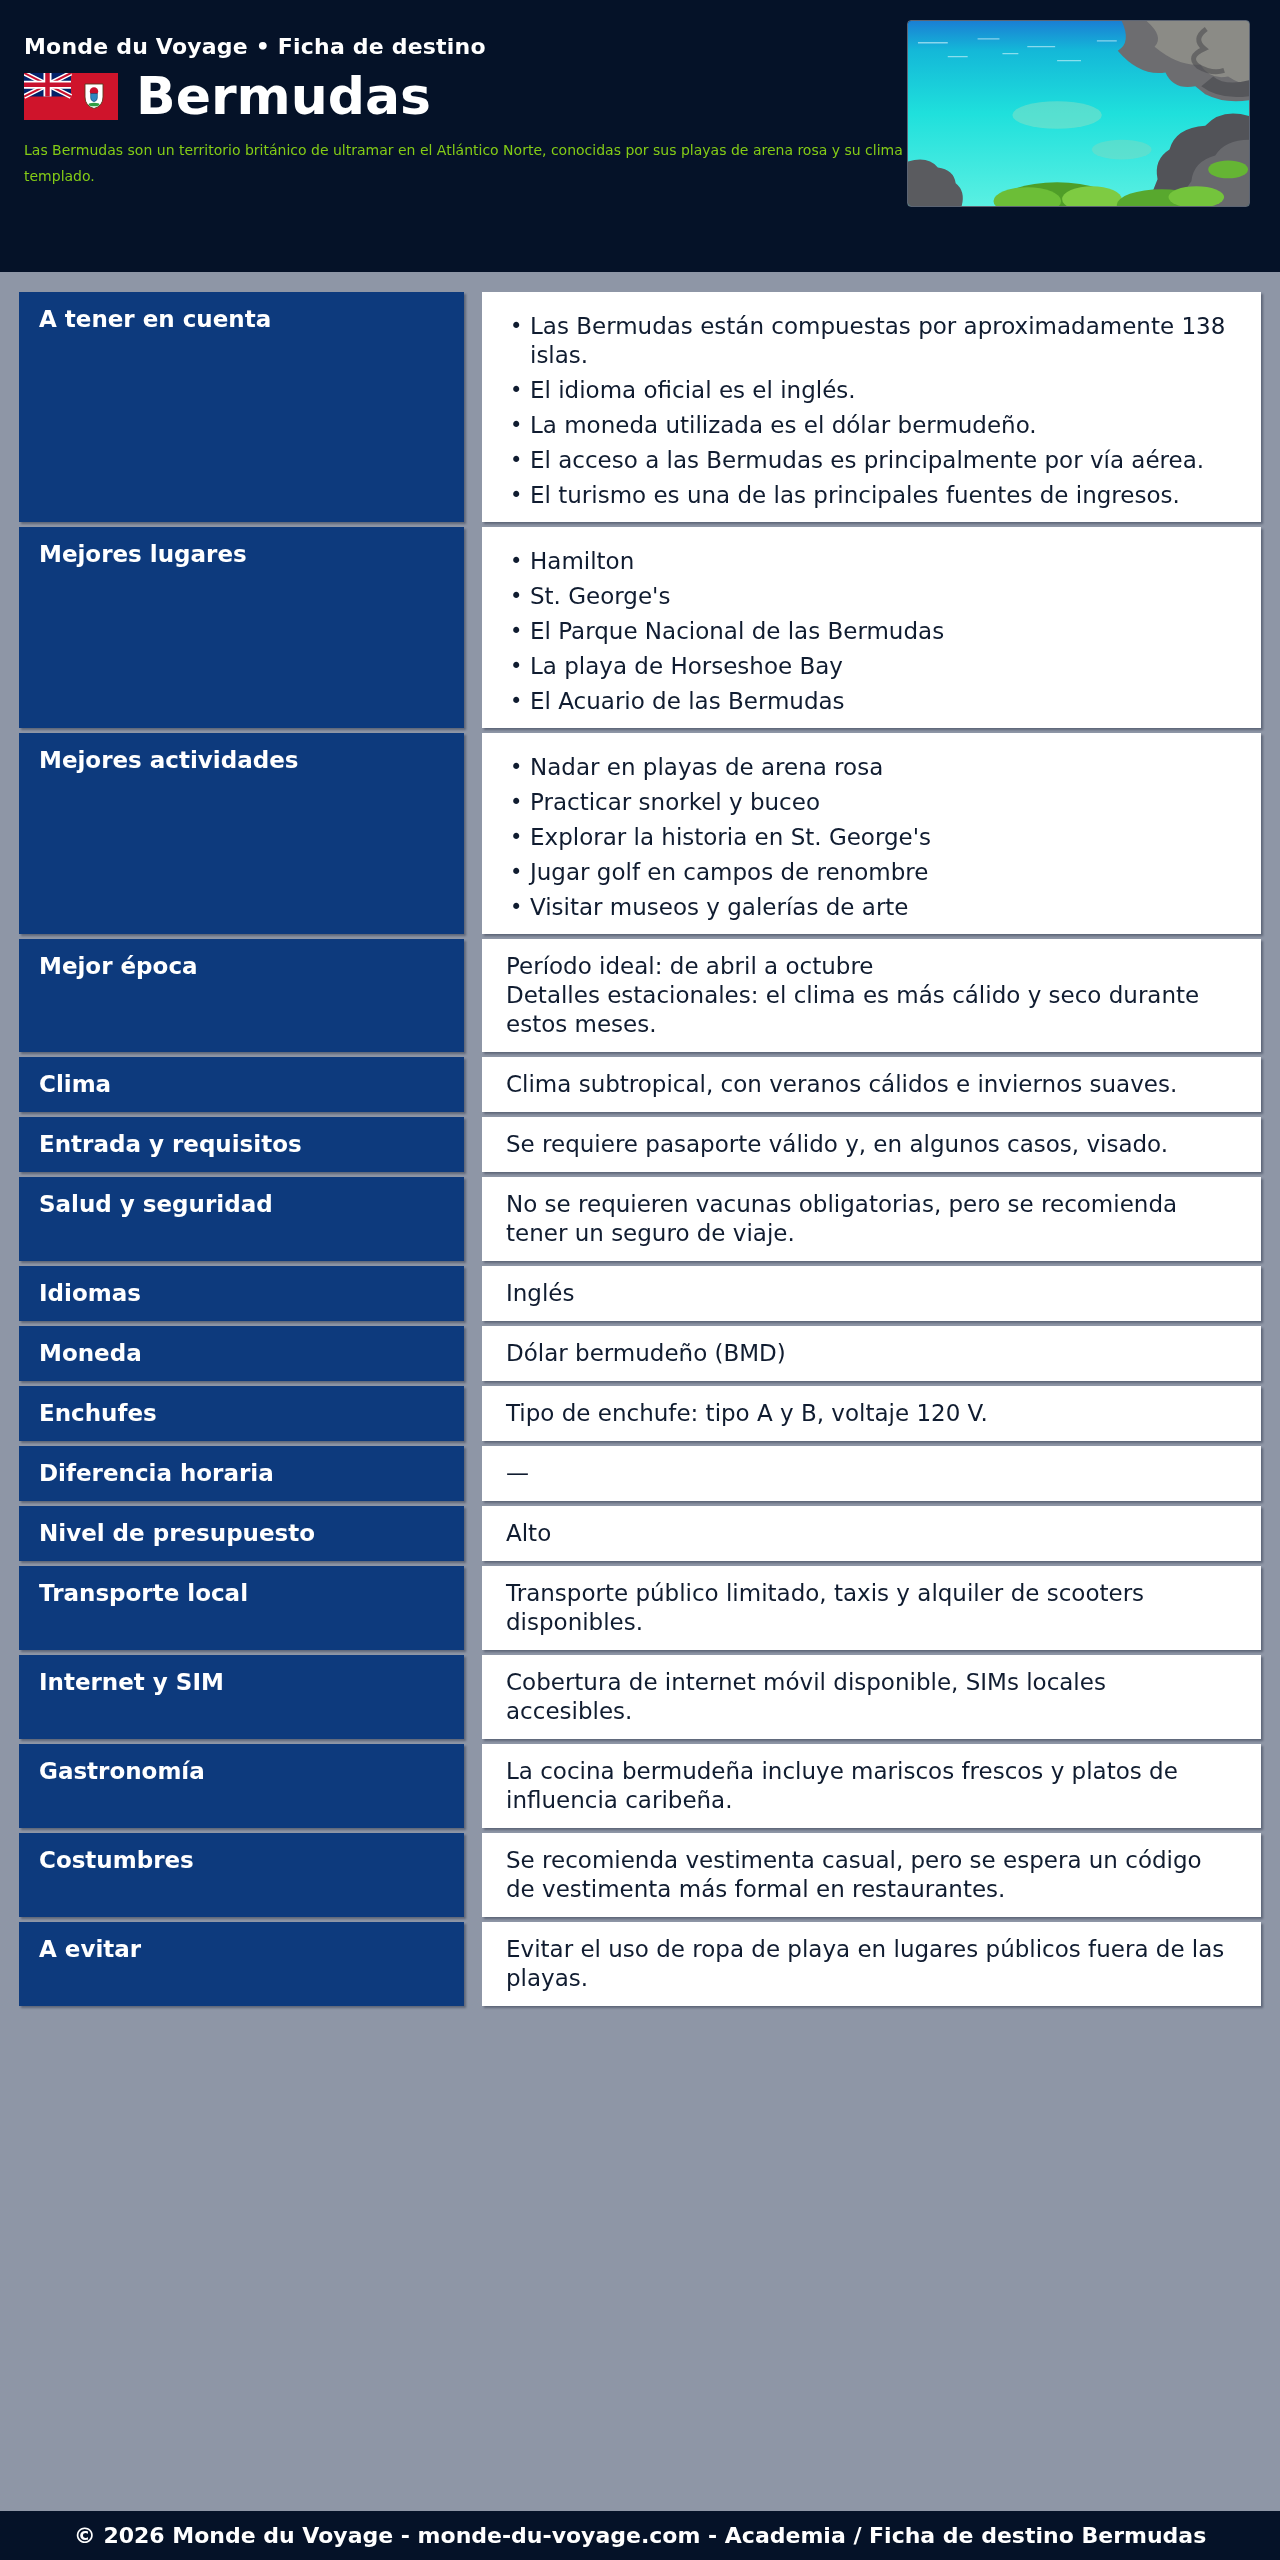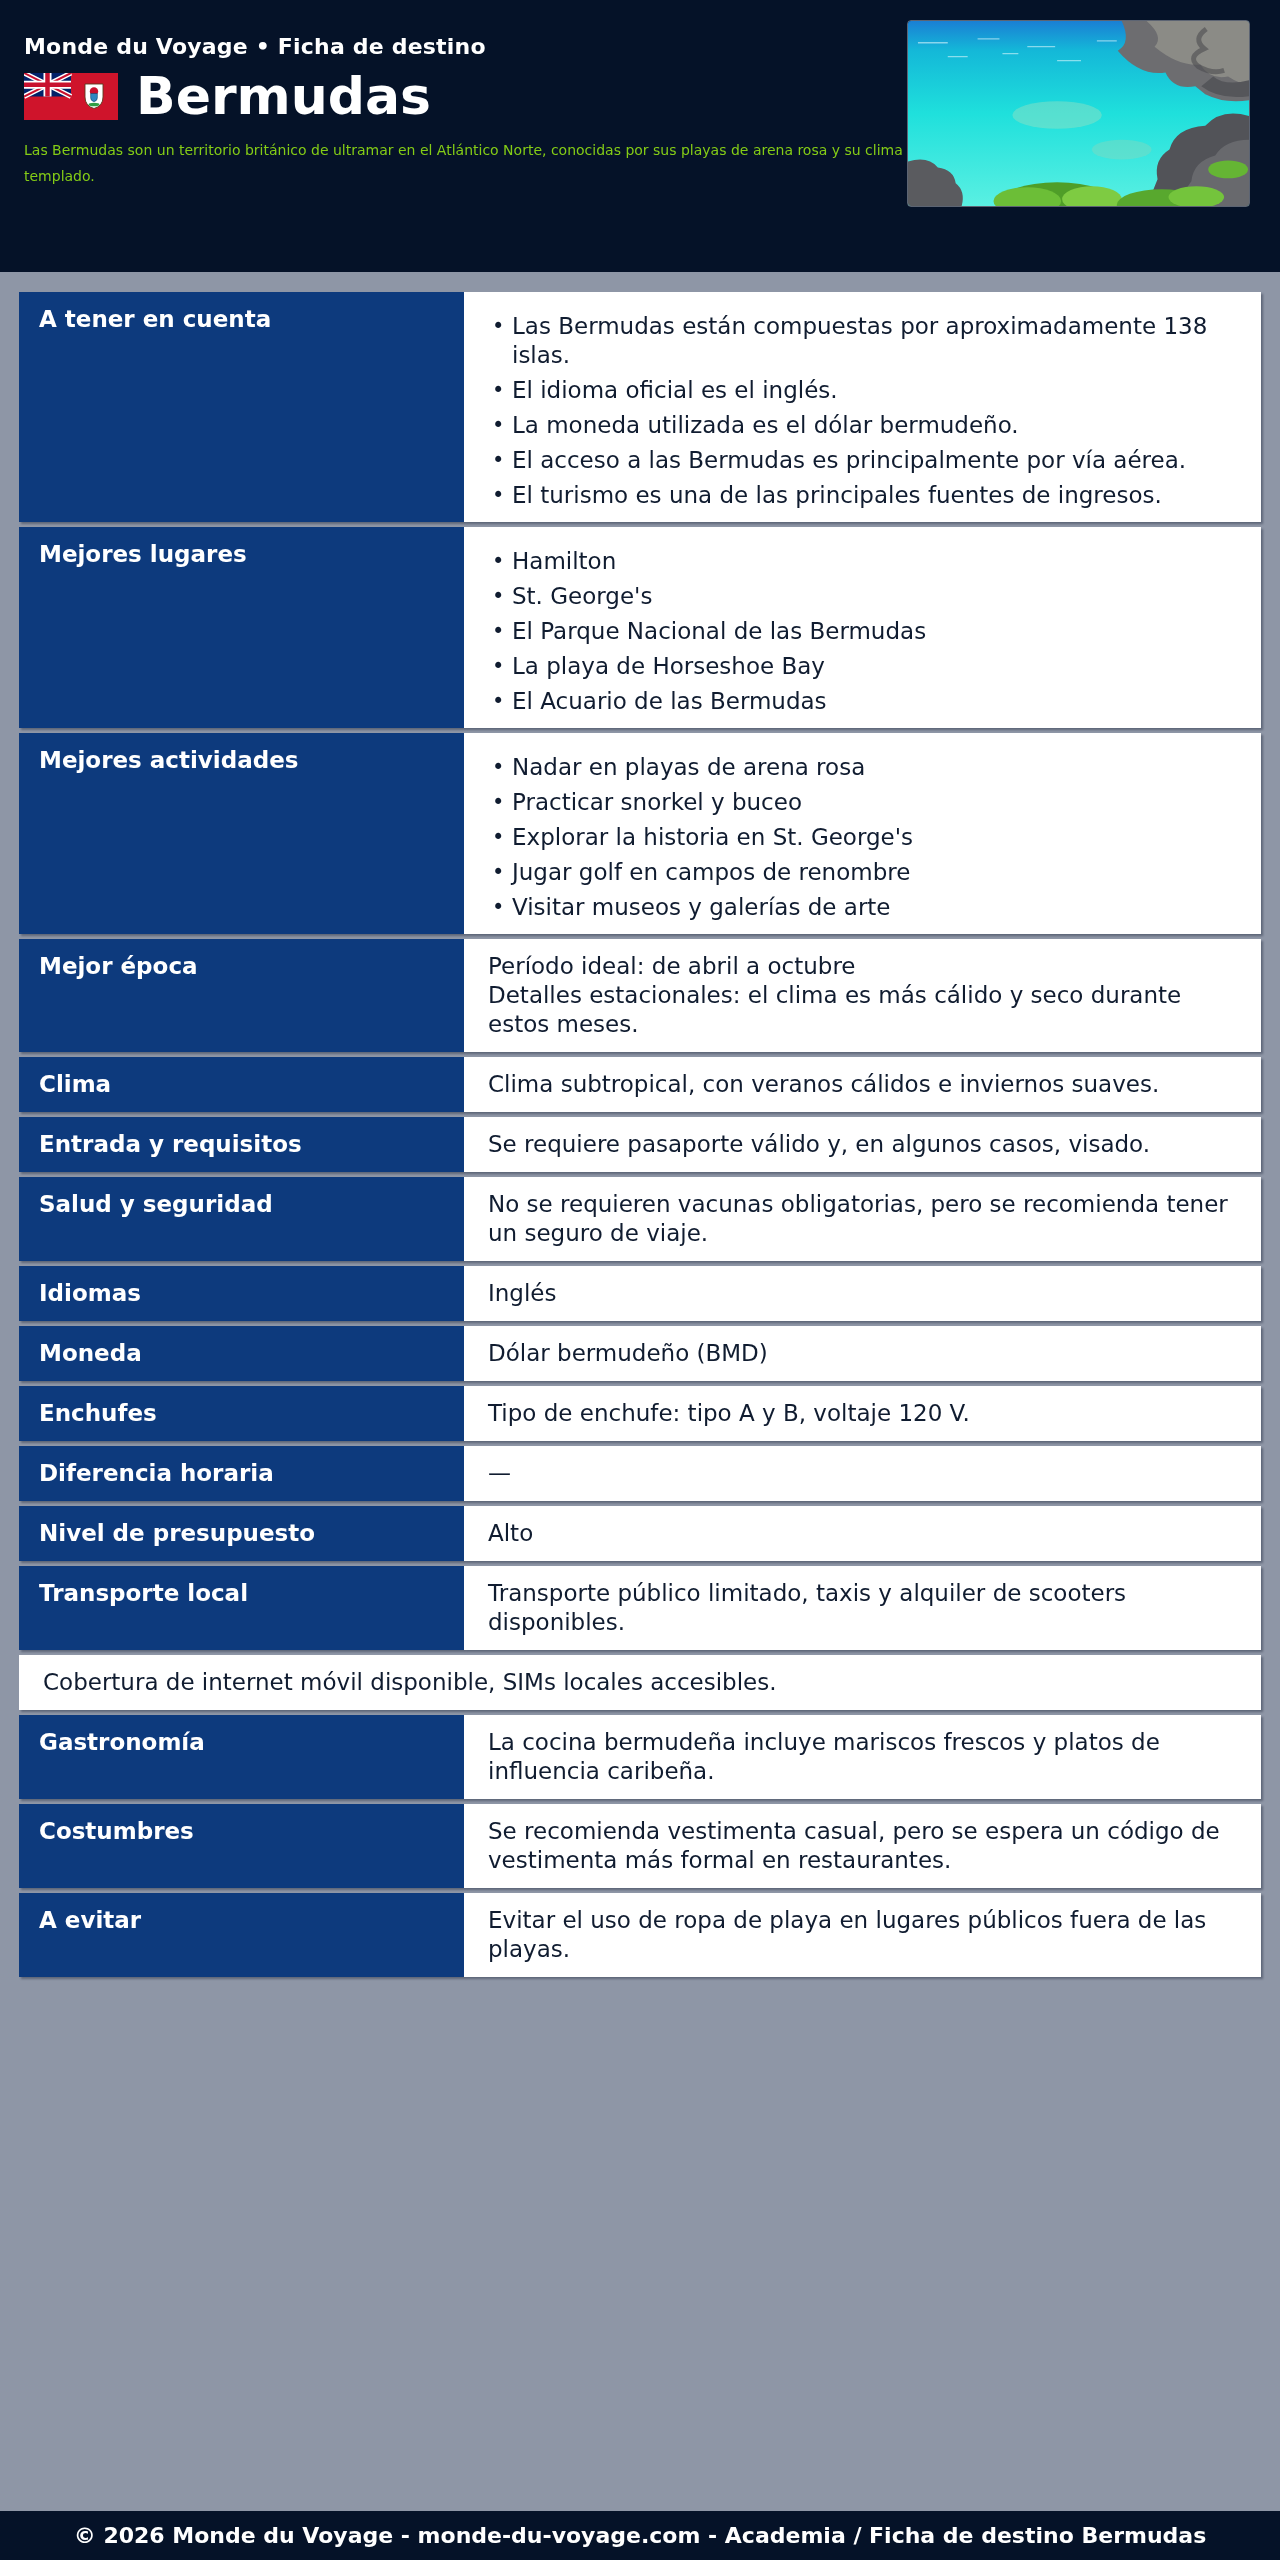--- a/index.html
+++ b/index.html
@@ -55,21 +55,21 @@
     height: 187px;
     border: 1px solid rgba(255,255,255,0.35);
     border-radius: 4px;
     overflow: hidden;
   }
   .photo svg { display: block; width: 100%; height: 100%; }
 
   
   .main { padding: 20px 19px 0 19px; flex: 0 0 auto; }
   .fact-table { display: flex; flex-direction: column; gap: 5px; }
-  .row { display: flex; gap: 0; }
+  .row { display: flex; gap: 18px; }
   .cell { box-shadow: 2px 2px 2px rgba(8, 18, 38, 0.35); }
   .cell.label {
     flex: 0 0 445px;
     background: #0d3a7d;
     color: #ffffff;
     font-weight: bold;
     font-size: 23px;
     padding: 13px 20px;
     line-height: 29px;
   }
@@ -249,20 +249,21 @@
       </div>
       <div class="row">
         <div class="cell label">Nivel de presupuesto</div>
         <div class="cell content"><span>Alto</span></div>
       </div>
       <div class="row">
         <div class="cell label">Transporte local</div>
         <div class="cell content"><span>Transporte público limitado, taxis y alquiler de scooters disponibles.</span></div>
       </div>
       <div class="row">
+        <div class="cell label">Internet y SIM</div>
         <div class="cell content"><span>Cobertura de internet móvil disponible, SIMs locales accesibles.</span></div>
       </div>
       <div class="row">
         <div class="cell label">Gastronomía</div>
         <div class="cell content"><span>La cocina bermudeña incluye mariscos frescos y platos de influencia caribeña.</span></div>
       </div>
       <div class="row">
         <div class="cell label">Costumbres</div>
         <div class="cell content"><span>Se recomienda vestimenta casual, pero se espera un código de vestimenta más formal en restaurantes.</span></div>
       </div>

